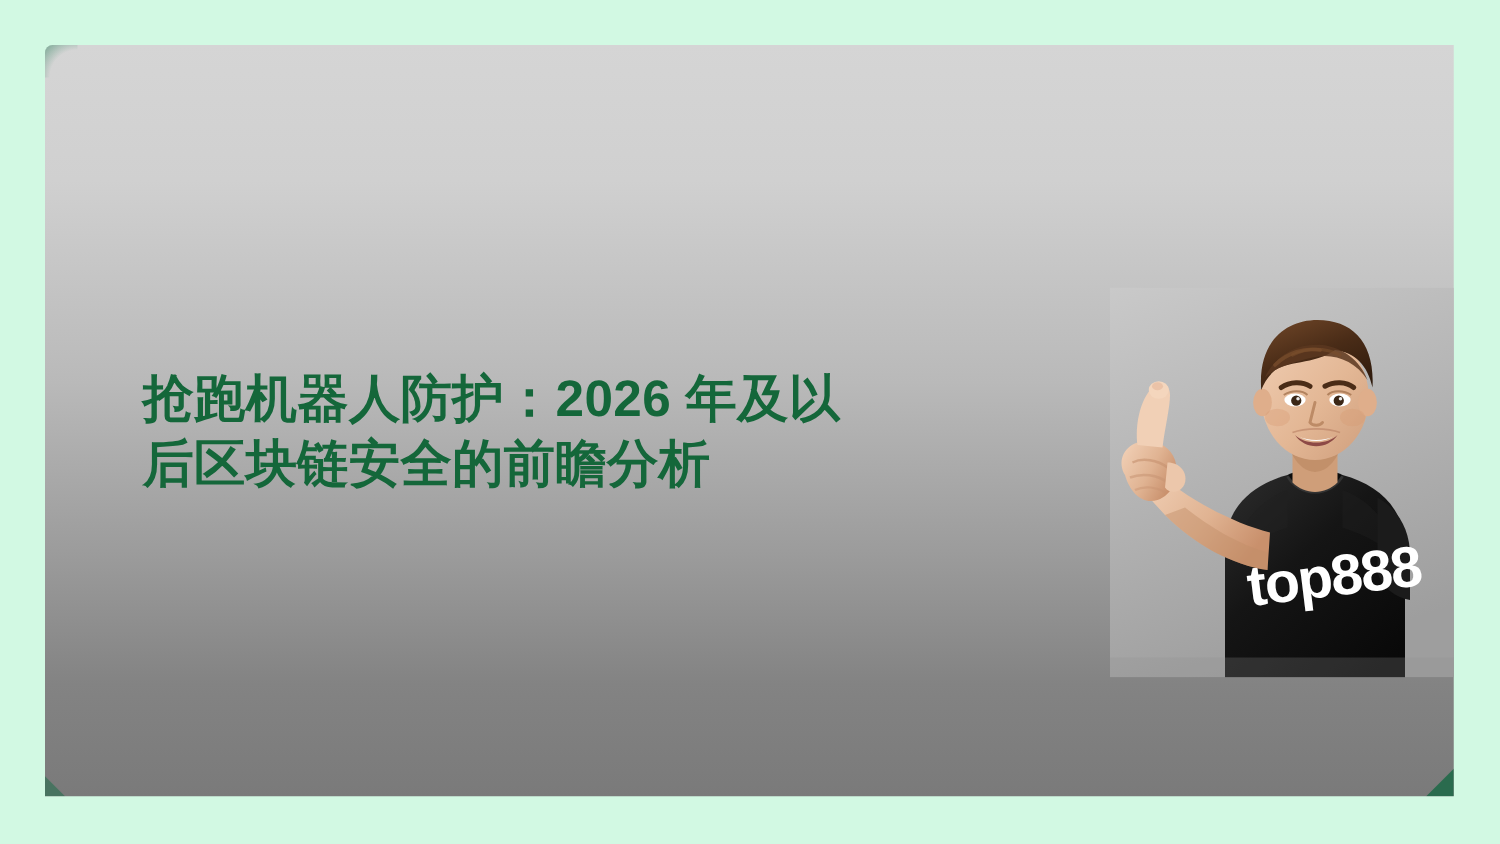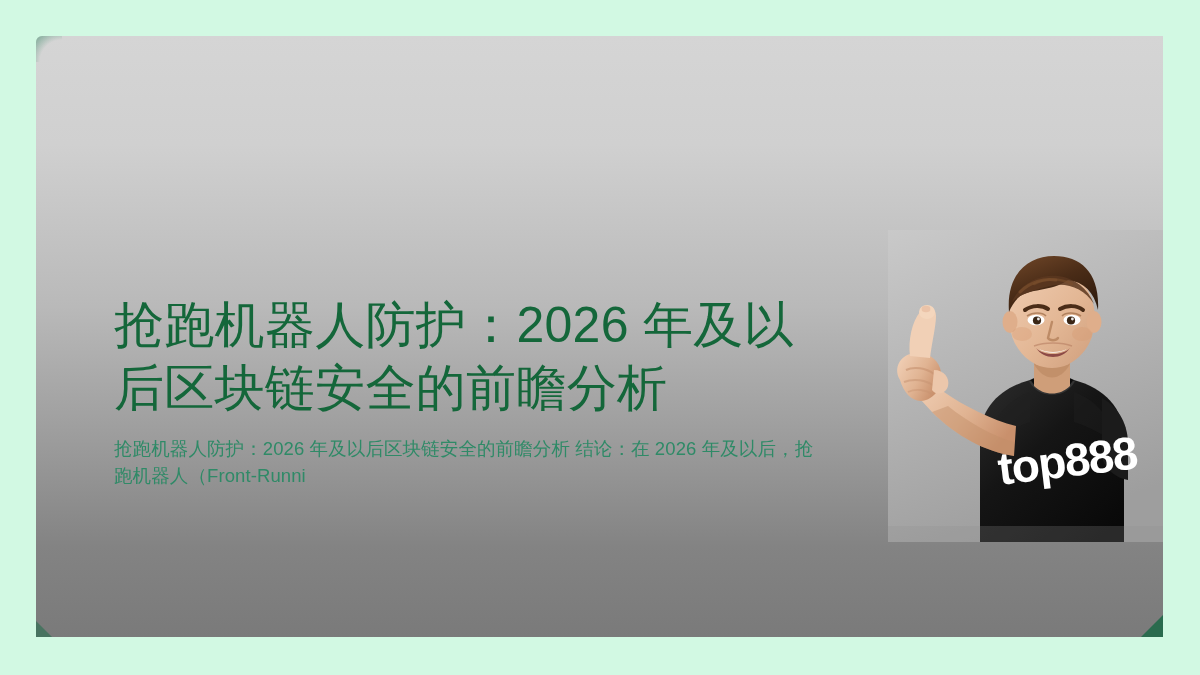--- a/index.html
+++ b/index.html
@@ -40,23 +40,23 @@
     border-right:16px solid transparent;
     border-bottom:16px solid rgba(31,110,74,.55);
   }
 
   
   .text-block{
     position:absolute;left:78px;top:258px;width:700px;
   }
   .title{
     margin:0;
-    font-size:50px;
+    font-size:41px;
     line-height:1.26;
-    font-weight:400;
+    font-weight:700;
     color:#14673a;
     letter-spacing:.3px;
     white-space:pre-line;
   }
   .subtitle{
     margin:16px 0 0 0;
     font-size:18.5px;
     line-height:1.45;
     font-weight:400;
     color:#2f8a67;
@@ -188,20 +188,19 @@
 
           <rect x="0" y="296" width="312" height="16" fill="#8e8e8e" opacity=".25"></rect>
         </g>
       </svg>
 
     </div>
 
     <div class="text-block">
       <h1 class="title">抢跑机器人防护：2026 年及以
 后区块链安全的前瞻分析</h1>
-      <p class="subtitle">抢跑机器人防护：2026 年及以后区块链安全的前瞻分析 结论：在 2026 年及以后，抢跑机器人（Front-Runni</p>
     </div>
 
     <div class="panel-accent-bl"></div>
     <div class="panel-accent-br"></div>
   </div>
 
 </div>
 
 </body></html>

